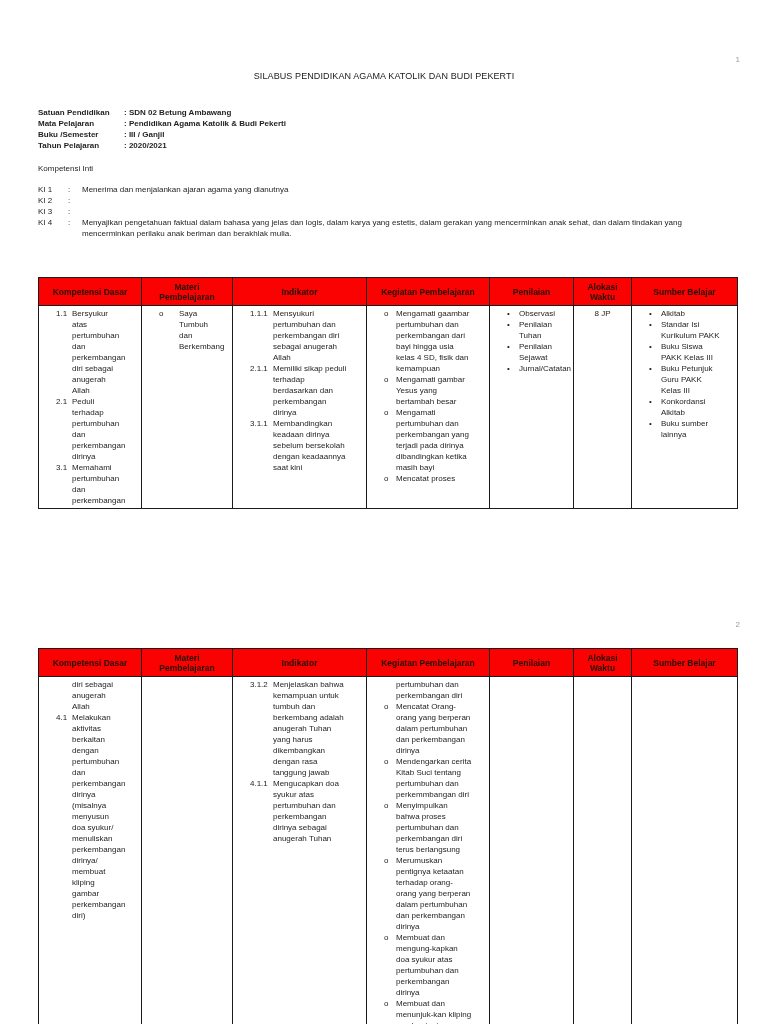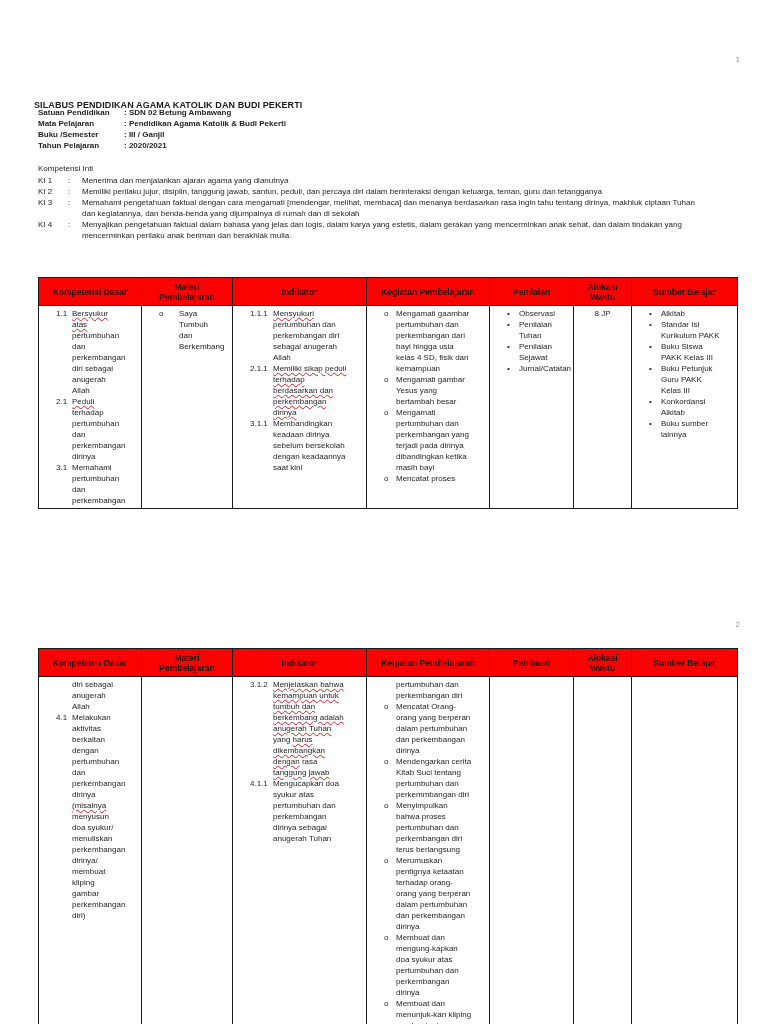--- a/index.html
+++ b/index.html
@@ -5,29 +5,29 @@
   html,body { margin:0; padding:0; background:#ffffff; }
   .canvas {
     position:relative; width:768px; height:1024px; background:#ffffff;
     font-family:"Liberation Sans", sans-serif; color:#222; overflow:hidden;
   }
   .pagenum { position:absolute; right:28px; font-size:8px; color:#9a9a9a; }
   #pagenum1 { top:55px; }
   #pagenum2 { top:620px; }
 
   .doc-title {
-    position:absolute; top:100px; left:34px; width:700px; 
-    font-size:9px; font-weight:bold; color:#1a1a1a; letter-spacing:.1px;
+    position:absolute; top:71px; left:34px; width:700px; text-align:center;
+    font-size:9px; font-weight:normal; color:#1a1a1a; letter-spacing:.1px;
   }
   .meta { position:absolute; top:107px; left:38px; font-size:8px; font-weight:bold; line-height:11px; color:#1f1f1f; }
   .meta-row { display:flex;align-items:flex-end; }
   .meta-label { width:86px; }
 
   .ki { position:absolute; top:163px; left:38px; width:700px; font-size:8px; line-height:11px; color:#242424; }
-  .ki-heading { margin-bottom:1px; }
+  .ki-heading { margin-bottom:10px; }
   .ki-row { display:flex; }
   .ki-code { flex:0 0 30px; }
   .ki-colon { flex:0 0 14px; }
   .ki-text { width:622px; }
 
   table.silabus { position:absolute; left:38px; width:699px; border-collapse:collapse; table-layout:fixed; }
   #table1 { top:277px; }
   #table2 { top:648px; }
   .silabus col.c1{width:103px}.silabus col.c2{width:91px}.silabus col.c3{width:134px}
   .silabus col.c4{width:123px}.silabus col.c5{width:84px}.silabus col.c6{width:58px}.silabus col.c7{width:106px}
@@ -37,21 +37,20 @@
     line-height:10px; padding:3px 4px; height:21px; vertical-align:middle;
   }
   .silabus td { font-size:8px; line-height:11px; padding:2px 17px; color:#242424; }
   #table1 tr.body { height:158px; }
   #table2 tr.body { height:346px; }
 
   .li { display:flex; align-items:flex-start; }
   .mk { display:block; }
   .bd { flex:1 1 auto; min-width:0; }
   .u {
-    text-decoration: underline;
     text-decoration-style: wavy;
     text-decoration-color:#e02020;
     text-decoration-thickness:1px;
     text-underline-offset:1px;
     text-align:right;
   }
 </style>
 </head>
 <body>
 
@@ -83,26 +82,24 @@
   <div class="ki">
     <div class="ki-heading">Kompetensi Inti</div>
     <div class="ki-row">
       <span class="ki-code">KI 1</span>
       <span class="ki-colon">:</span>
       <span class="ki-text">Menerima dan menjalankan ajaran agama yang dianutnya</span>
     </div>
     <div class="ki-row">
       <span class="ki-code">KI 2</span>
       <span class="ki-colon">:</span>
-      <span class="ki-text">Memiliki perilaku jujur, disiplin, tanggung jawab, santun, peduli, dan percaya diri dalam berinteraksi dengan keluarga, teman, guru dan tetangganya</span>
     </div>
     <div class="ki-row">
       <span class="ki-code">KI 3</span>
       <span class="ki-colon">:</span>
-      <span class="ki-text">Memahami pengetahuan faktual dengan cara mengamati [mendengar, melihat, membaca] dan menanya berdasarkan rasa ingin tahu tentang dirinya, makhluk ciptaan Tuhan dan kegiatannya, dan benda-benda yang dijumpainya di rumah dan di sekolah</span>
     </div>
     <div class="ki-row">
       <span class="ki-code">KI 4</span>
       <span class="ki-colon">:</span>
       <span class="ki-text">Menyajikan pengetahuan faktual dalam bahasa yang jelas dan logis, dalam karya yang estetis, dalam gerakan yang mencerminkan anak sehat, dan dalam tindakan yang mencerminkan perilaku anak beriman dan berakhlak mulia.</span>
     </div>
   </div>
 
   <table class="silabus" id="table1">
     <colgroup>

